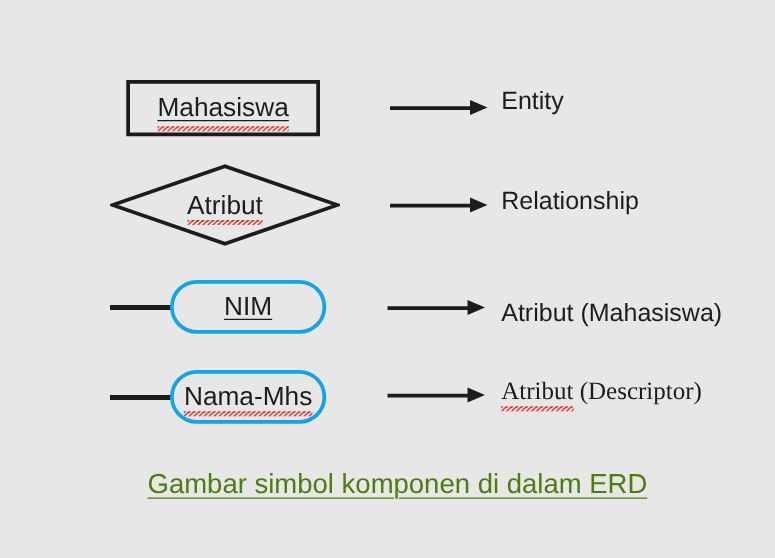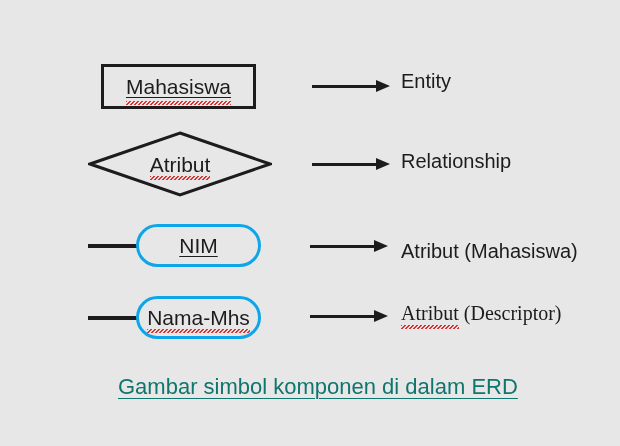--- a/index.html
+++ b/index.html
@@ -157,21 +157,21 @@
   .legend-label .word {
     position: relative;
   }
 
   
   .caption {
     position: absolute;
     left: 118px;
     top: 376px;
     font-size: 22px;
-    color: #0f766e;
+    color: #4d7c0f;
     line-height: 1;
     white-space: nowrap;
     text-decoration: underline;
     text-decoration-thickness: 1px;
     text-underline-offset: 4px;
   }
 </style>
 </head>
 <body>
 

